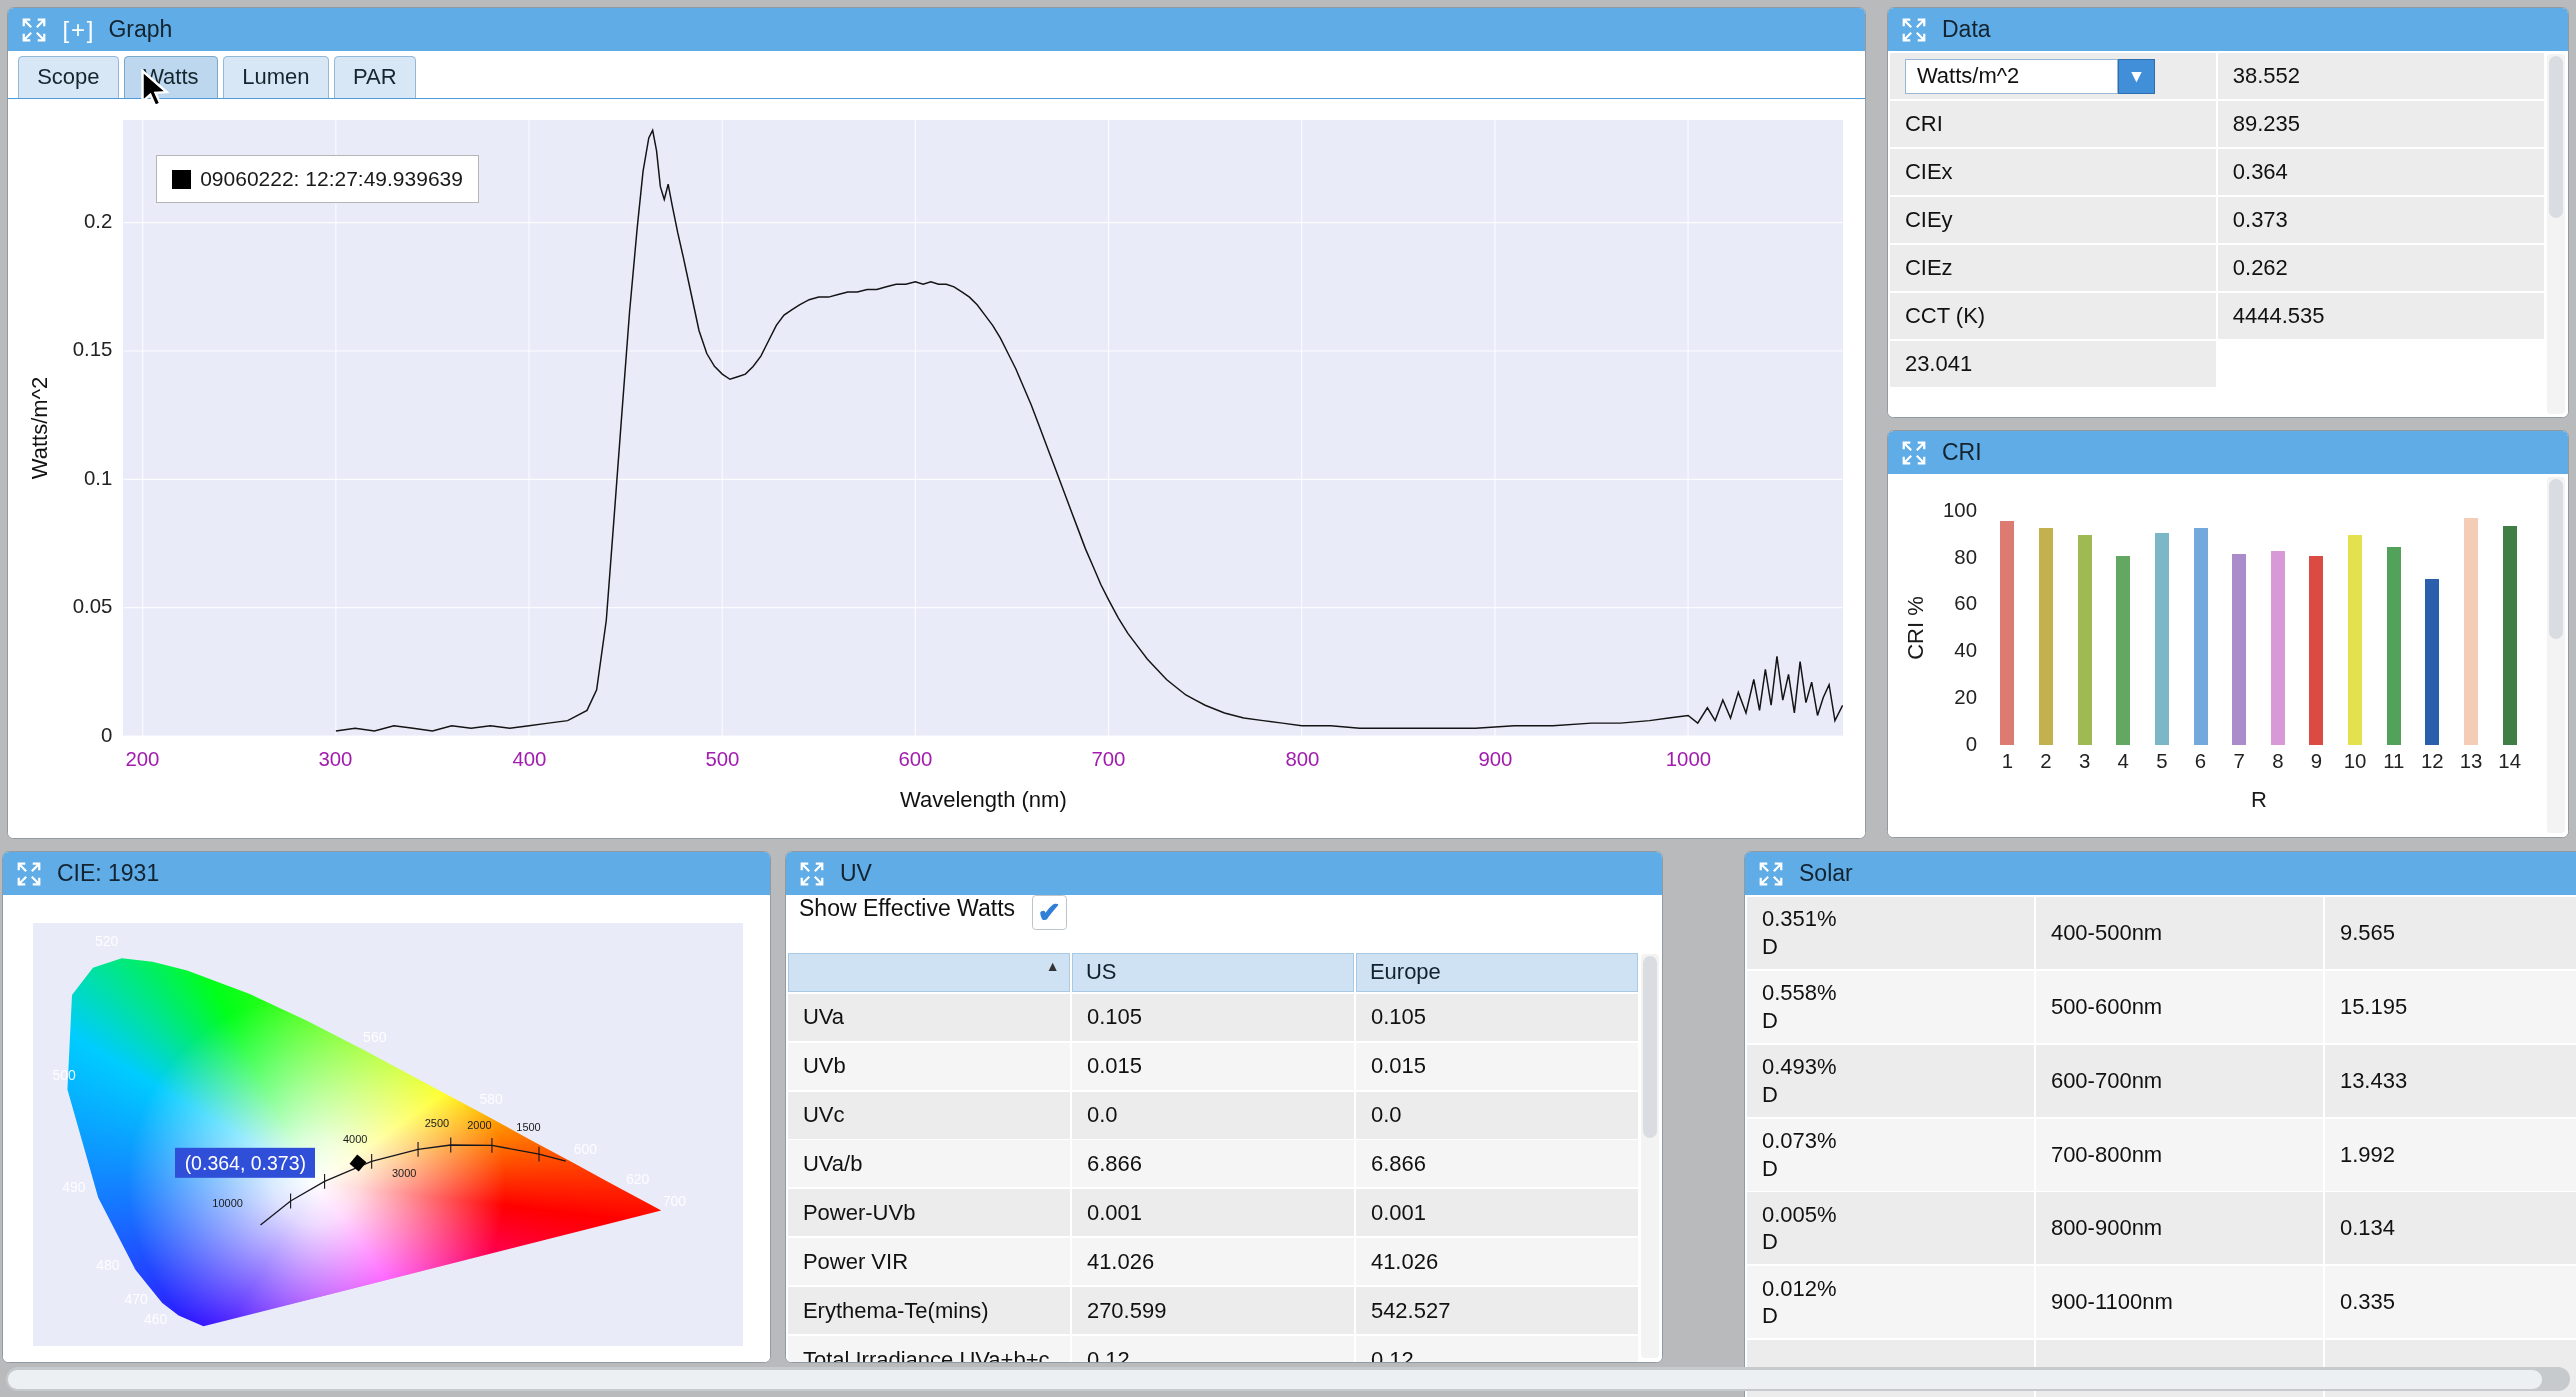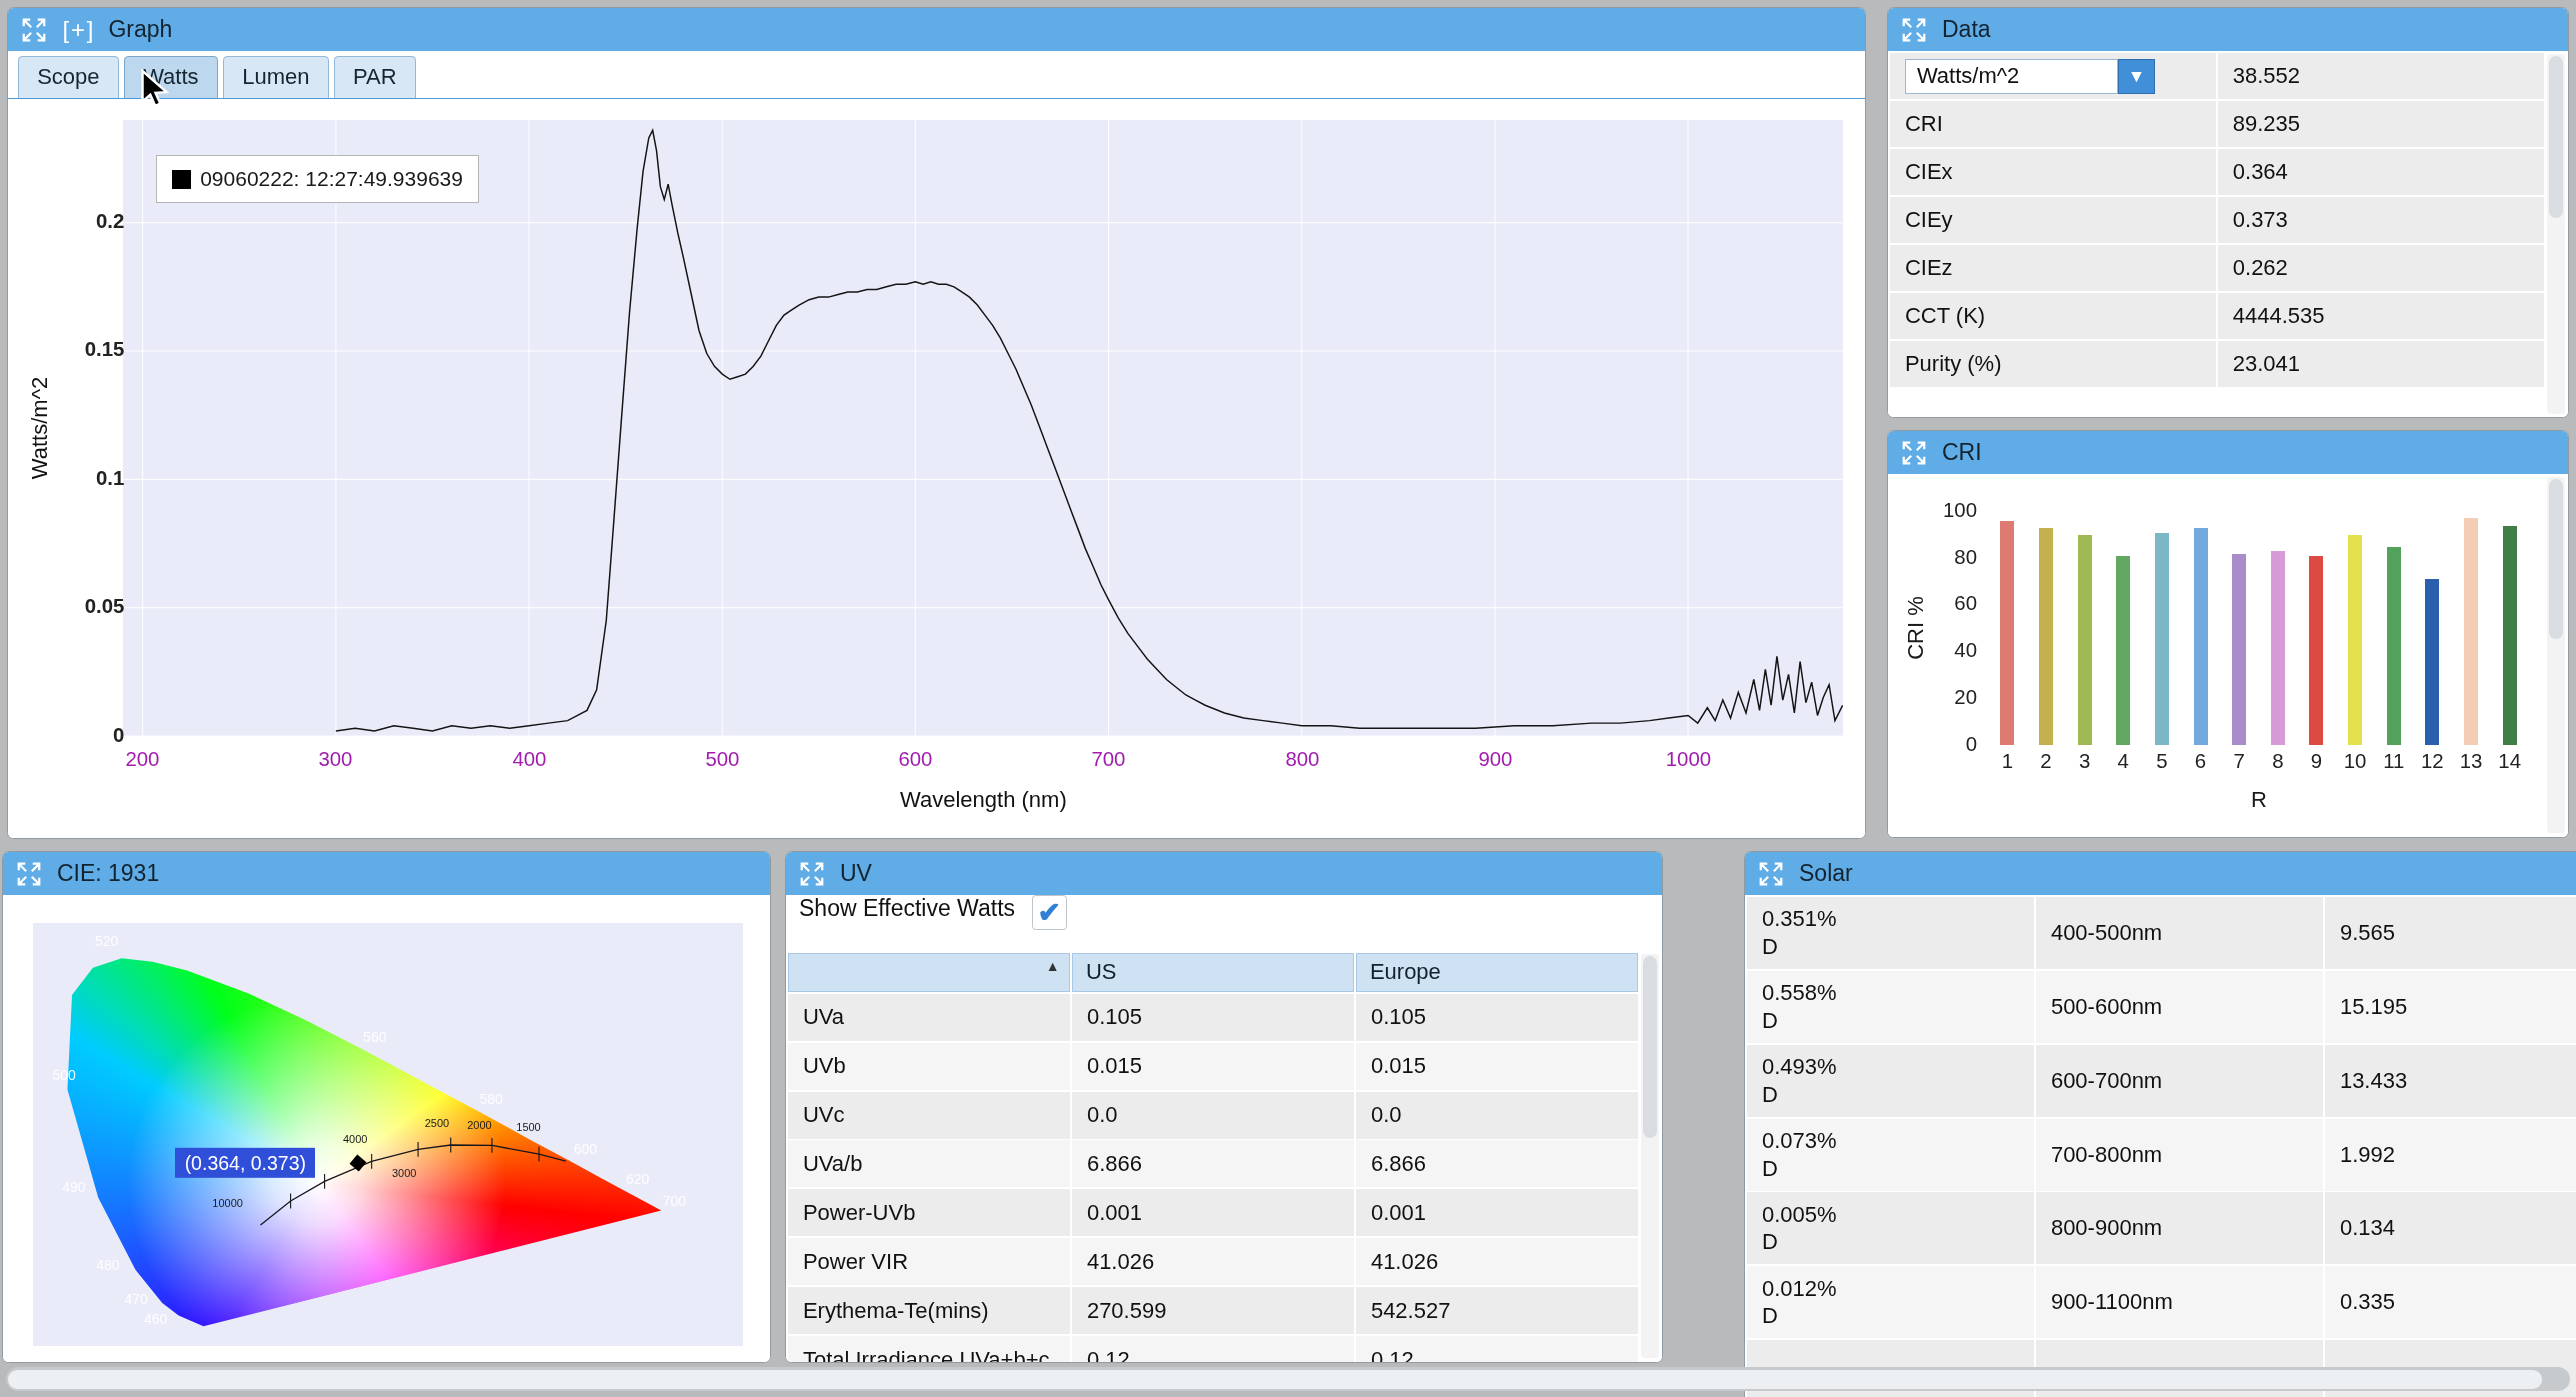--- a/index.html
+++ b/index.html
@@ -33,21 +33,21 @@
   }
   .tab.active{background:#bcd7ee;border-color:#7aa8cc;}
   .plot-wrap{flex:1;position:relative;background:#ffffff;}
   #spec-svg{position:absolute;left:115px;top:21px;background:#e9ebf8;}
   .spec-ylabel{
     position:absolute;left:31.5px;top:329px;transform:translate(-50%,-50%) rotate(-90deg);
     font-size:22px;white-space:nowrap;color:#111;
   }
   .spec-xlabel{position:absolute;left:975px;top:688px;transform:translateX(-50%);font-size:22px;color:#111;}
   .spec-xtick{position:absolute;top:649px;transform:translateX(-50%);font-size:20.4px;color:#a21caf;}
-  .spec-ytick{position:absolute;left:20px;width:96px;text-align:right;font-size:20.4px;color:#222;font-weight:bold;}
+  .spec-ytick{position:absolute;left:8px;width:96px;text-align:right;font-size:20.4px;color:#222;}
   #spec-xticks,#spec-yticks{position:absolute;inset:0;pointer-events:none;}
   .legend{
     position:absolute;left:148px;top:56px;background:#ffffff;border:0.9px solid #b5b5b5;
     padding:11px 15px;display:flex;align-items:center;gap:9.3px;font-size:21px;
   }
   .legend .swatch{width:18.5px;height:18.5px;background:#000;}
   
   #data-panel{left:1887px;top:7.4px;width:682px;height:411px;}
   .tbl{flex:1;display:flex;flex-direction:column;gap:1.9px;background:#ffffff;padding:1.9px 24px 0 1.9px;overflow:hidden;}
   .trow{display:grid;grid-template-columns:326px 1fr;gap:1.9px;flex:0 0 46px;}
@@ -234,21 +234,20 @@
         </div>
         <div class="trow">
           <div class="tcell">CIEz</div>
           <div class="tcell">0.262</div>
         </div>
         <div class="trow">
           <div class="tcell">CCT (K)</div>
           <div class="tcell">4444.535</div>
         </div>
         <div class="trow">
-          <div class="tcell">Purity (%)</div>
           <div class="tcell">23.041</div>
         </div>
         <div class="trow partial"></div>
       </div>
   </div>
   <div class="vscroll">
       <div class="thumb"></div>
     </div>
 </section>
 

